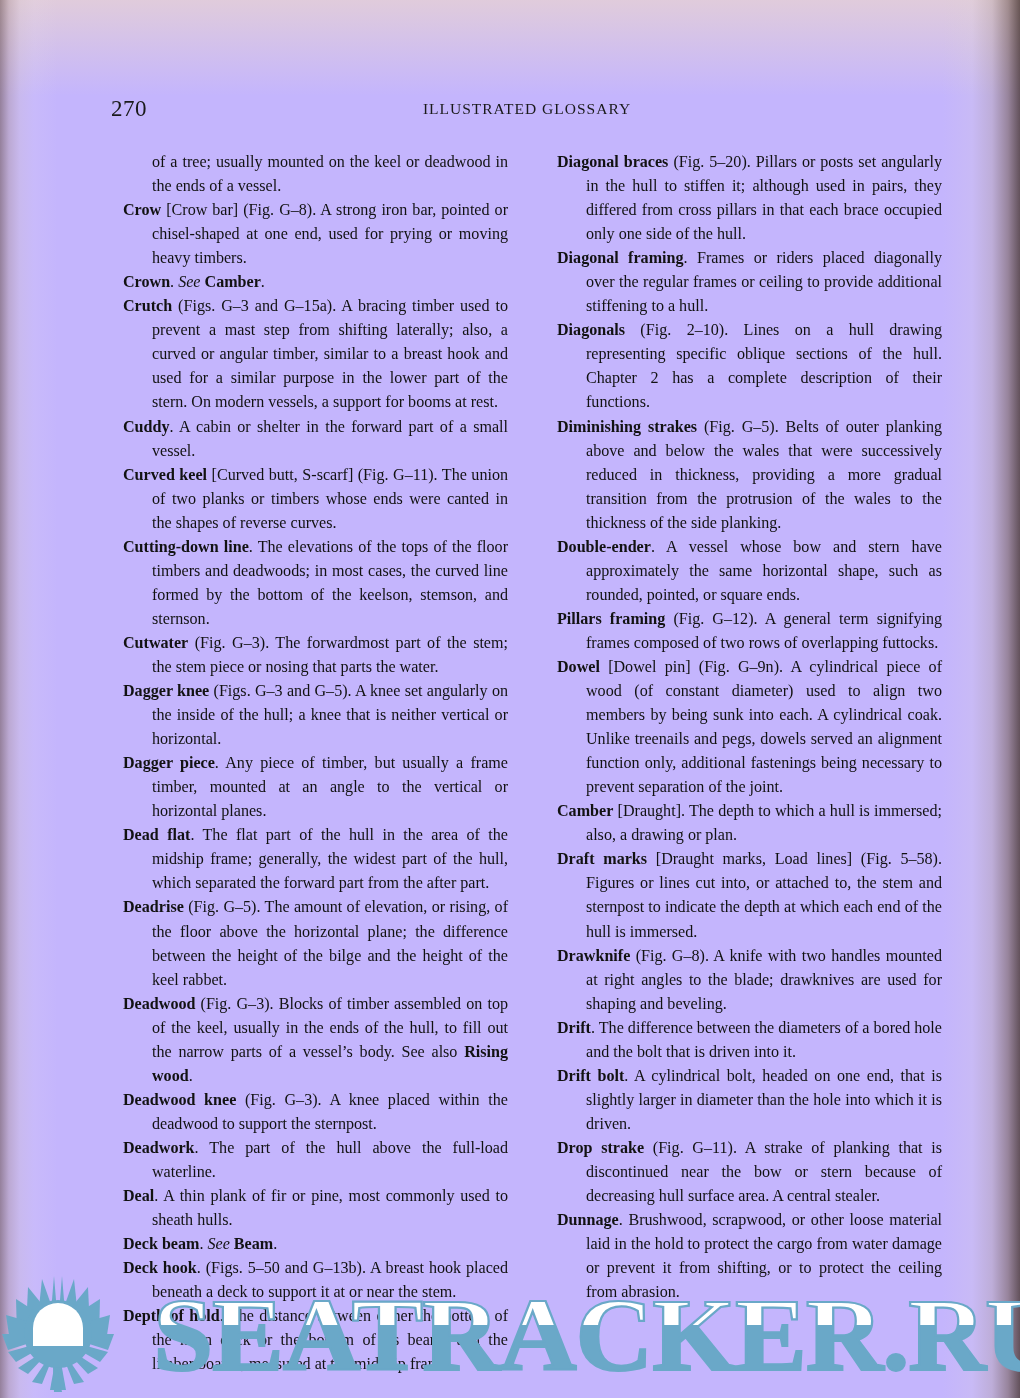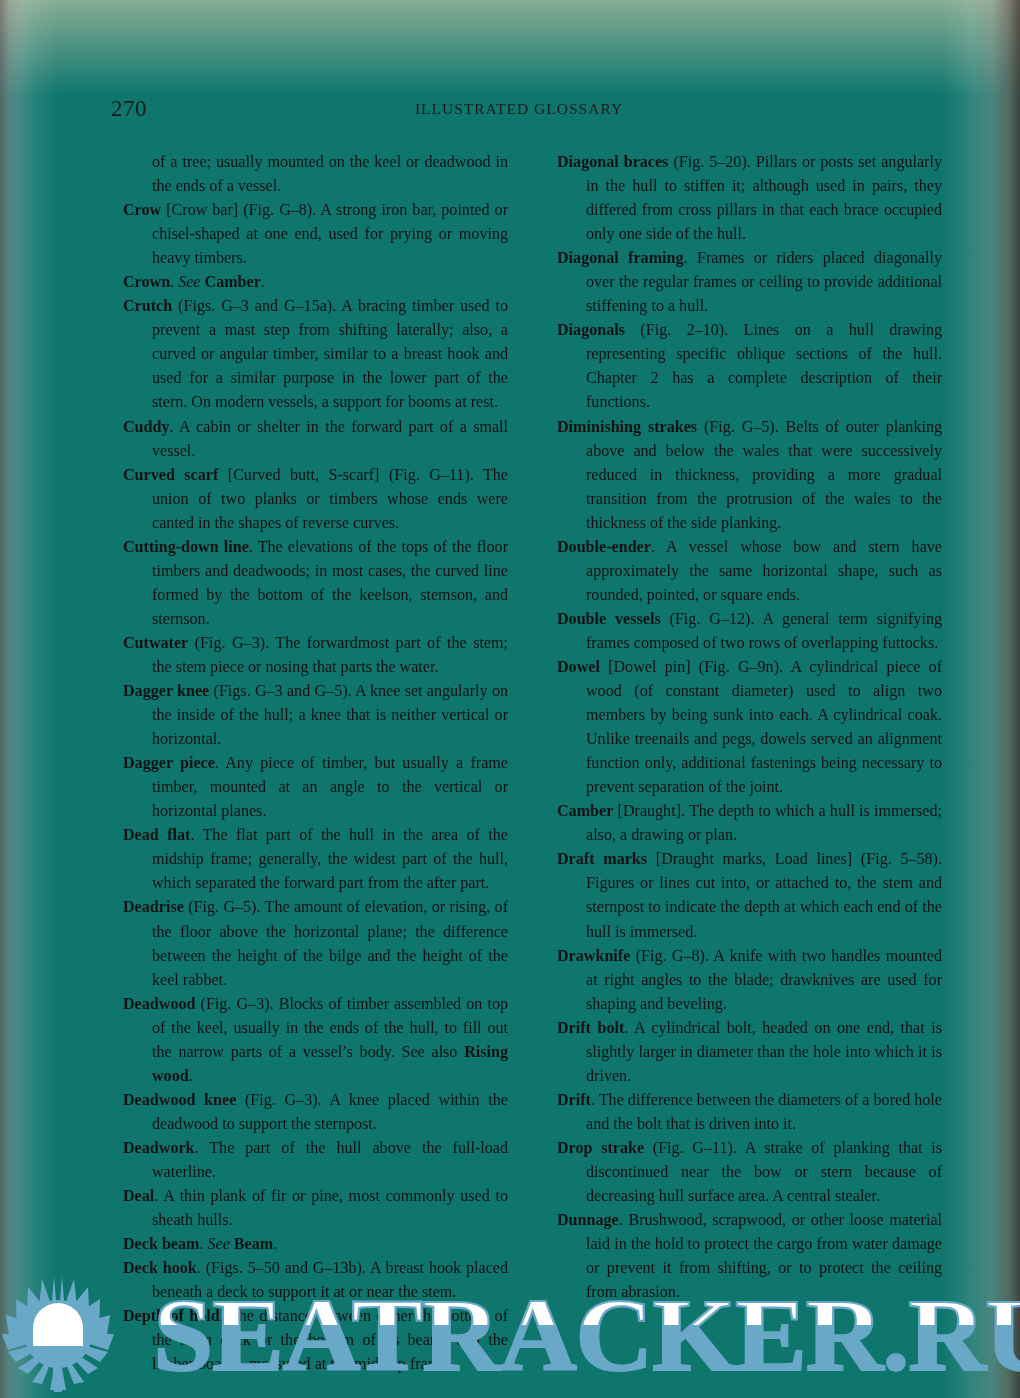--- a/index.html
+++ b/index.html
@@ -11,21 +11,21 @@
   body {
     font-family: "Liberation Serif", "DejaVu Serif", serif;
     color: #111111;
   }
 
   .page {
     position: relative;
     width: 1020px;
     height: 1398px;
     overflow: hidden;
-    background: #0f766e;
+    background: #c4b5fd;
   }
 
   
   .scan-edge-left {
     position: absolute;
     left: 0; top: 0;
     width: 58px; height: 100%;
     background: linear-gradient(to right,
         rgba(120,96,96,0.62) 0px,
         rgba(176,152,152,0.42) 9px,
@@ -70,21 +70,21 @@
   .folio {
     position: absolute;
     left: 0;
     top: 0;
     font-size: 23px;
     letter-spacing: 0.5px;
     color: #1a1a1a;
   }
   .head-title {
     position: absolute;
-    left: 8px;
+    left: 16px;
     top: 4px;
     width: 800px;
     text-align: center;
     font-size: 15.5px;
     letter-spacing: 1.0px;
     color: #1a1a1a;
   }
 
   
   .columns {
@@ -146,48 +146,48 @@
     <div class="head-title">ILLUSTRATED GLOSSARY</div>
   </div>
 
   <div class="columns">
     <div class="col col-left" id="col-left">
         <p class="entry" style="text-indent: 0px;"><span>of a tree; usually mounted on the keel or deadwood in the ends of a vessel.</span></p>
         <p class="entry"><span class="hw">Crow</span><span> [Crow bar] (Fig. G–8). A strong iron bar, pointed or chisel-shaped at one end, used for prying or moving heavy timbers.</span></p>
         <p class="entry"><span class="hw">Crown</span><span>. <span class="it">See</span> <span class="hw">Camber</span>.</span></p>
         <p class="entry"><span class="hw">Crutch</span><span> (Figs. G–3 and G–15a). A bracing timber used to prevent a mast step from shifting laterally; also, a curved or angular timber, similar to a breast hook and used for a similar purpose in the lower part of the stern. On modern vessels, a support for booms at rest.</span></p>
         <p class="entry"><span class="hw">Cuddy</span><span>. A cabin or shelter in the forward part of a small vessel.</span></p>
-        <p class="entry"><span class="hw">Curved scarf</span><span> [Curved butt, S-scarf] (Fig. G–11). The union of two planks or timbers whose ends were canted in the shapes of reverse curves.</span></p>
+        <p class="entry"><span class="hw">Curved keel</span><span> [Curved butt, S-scarf] (Fig. G–11). The union of two planks or timbers whose ends were canted in the shapes of reverse curves.</span></p>
         <p class="entry"><span class="hw">Cutting-down line</span><span>. The elevations of the tops of the floor timbers and deadwoods; in most cases, the curved line formed by the bottom of the keelson, stemson, and sternson.</span></p>
         <p class="entry"><span class="hw">Cutwater</span><span> (Fig. G–3). The forwardmost part of the stem; the stem piece or nosing that parts the water.</span></p>
         <p class="entry"><span class="hw">Dagger knee</span><span> (Figs. G–3 and G–5). A knee set angularly on the inside of the hull; a knee that is neither vertical or horizontal.</span></p>
         <p class="entry"><span class="hw">Dagger piece</span><span>. Any piece of timber, but usually a frame timber, mounted at an angle to the vertical or horizontal planes.</span></p>
         <p class="entry"><span class="hw">Dead flat</span><span>. The flat part of the hull in the area of the midship frame; generally, the widest part of the hull, which separated the forward part from the after part.</span></p>
         <p class="entry"><span class="hw">Deadrise</span><span> (Fig. G–5). The amount of elevation, or rising, of the floor above the horizontal plane; the difference between the height of the bilge and the height of the keel rabbet.</span></p>
         <p class="entry"><span class="hw">Deadwood</span><span> (Fig. G–3). Blocks of timber assembled on top of the keel, usually in the ends of the hull, to fill out the narrow parts of a vessel’s body. See also <span class="hw">Rising wood</span>.</span></p>
         <p class="entry"><span class="hw">Deadwood knee</span><span> (Fig. G–3). A knee placed within the deadwood to support the sternpost.</span></p>
         <p class="entry"><span class="hw">Deadwork</span><span>. The part of the hull above the full-load waterline.</span></p>
         <p class="entry"><span class="hw">Deal</span><span>. A thin plank of fir or pine, most commonly used to sheath hulls.</span></p>
         <p class="entry"><span class="hw">Deck beam</span><span>. <span class="it">See</span> <span class="hw">Beam</span>.</span></p>
         <p class="entry"><span class="hw">Deck hook</span><span>. (Figs. 5–50 and G–13b). A breast hook placed beneath a deck to support it at or near the stem.</span></p>
         <p class="entry"><span class="hw">Depth of hold</span><span>. The distance between either the bottom of the main deck or the bottom of its beams and the limber boards, measured at the midship frame.</span></p>
       </div>
     <div class="col col-right" id="col-right">
         <p class="entry"><span class="hw">Diagonal braces</span><span> (Fig. 5–20). Pillars or posts set angularly in the hull to stiffen it; although used in pairs, they differed from cross pillars in that each brace occupied only one side of the hull.</span></p>
         <p class="entry"><span class="hw">Diagonal framing</span><span>. Frames or riders placed diagonally over the regular frames or ceiling to provide additional stiffening to a hull.</span></p>
         <p class="entry"><span class="hw">Diagonals</span><span> (Fig. 2–10). Lines on a hull drawing representing specific oblique sections of the hull. Chapter 2 has a complete description of their functions.</span></p>
         <p class="entry"><span class="hw">Diminishing strakes</span><span> (Fig. G–5). Belts of outer planking above and below the wales that were successively reduced in thickness, providing a more gradual transition from the protrusion of the wales to the thickness of the side planking.</span></p>
         <p class="entry"><span class="hw">Double-ender</span><span>. A vessel whose bow and stern have approximately the same horizontal shape, such as rounded, pointed, or square ends.</span></p>
-        <p class="entry"><span class="hw">Double vessels</span><span> (Fig. G–12). A general term signifying frames composed of two rows of overlapping futtocks.</span></p>
+        <p class="entry"><span class="hw">Pillars framing</span><span> (Fig. G–12). A general term signifying frames composed of two rows of overlapping futtocks.</span></p>
         <p class="entry"><span class="hw">Dowel</span><span> [Dowel pin] (Fig. G–9n). A cylindrical piece of wood (of constant diameter) used to align two members by being sunk into each. A cylindrical coak. Unlike treenails and pegs, dowels served an alignment function only, additional fastenings being necessary to prevent separation of the joint.</span></p>
         <p class="entry"><span class="hw">Camber</span><span> [Draught]. The depth to which a hull is immersed; also, a drawing or plan.</span></p>
         <p class="entry"><span class="hw">Draft marks</span><span> [Draught marks, Load lines] (Fig. 5–58). Figures or lines cut into, or attached to, the stem and sternpost to indicate the depth at which each end of the hull is immersed.</span></p>
         <p class="entry"><span class="hw">Drawknife</span><span> (Fig. G–8). A knife with two handles mounted at right angles to the blade; drawknives are used for shaping and beveling.</span></p>
+        <p class="entry"><span class="hw">Drift</span><span>. The difference between the diameters of a bored hole and the bolt that is driven into it.</span></p>
         <p class="entry"><span class="hw">Drift bolt</span><span>. A cylindrical bolt, headed on one end, that is slightly larger in diameter than the hole into which it is driven.</span></p>
-        <p class="entry"><span class="hw">Drift</span><span>. The difference between the diameters of a bored hole and the bolt that is driven into it.</span></p>
         <p class="entry"><span class="hw">Drop strake</span><span> (Fig. G–11). A strake of planking that is discontinued near the bow or stern because of decreasing hull surface area. A central stealer.</span></p>
         <p class="entry"><span class="hw">Dunnage</span><span>. Brushwood, scrapwood, or other loose material laid in the hold to protect the cargo from water damage or prevent it from shifting, or to protect the ceiling from abrasion.</span></p>
       </div>
   </div>
 
   <div class="watermark">
     <svg width="1020" height="128" viewBox="0 0 1020 128" xmlns="http://www.w3.org/2000/svg">
       <defs>
         <linearGradient id="splitfill" x1="0" y1="0" x2="0" y2="1">
           <stop offset="0%" stop-color="#ffffff"></stop>

